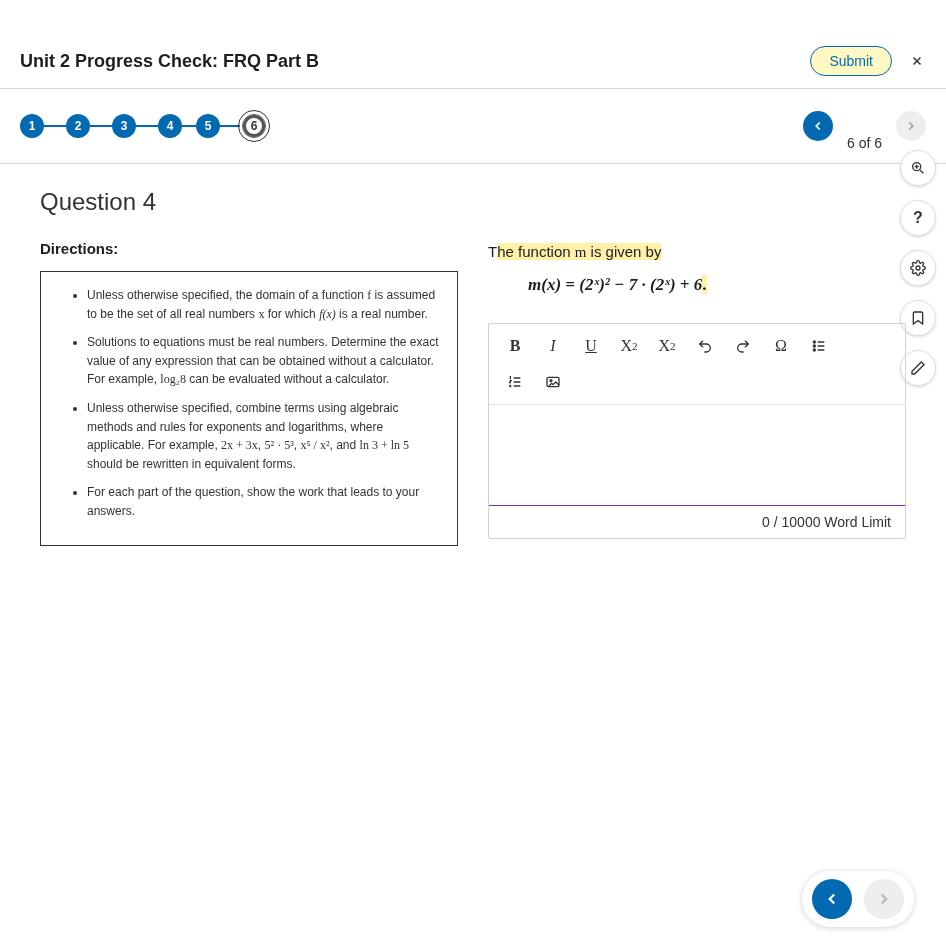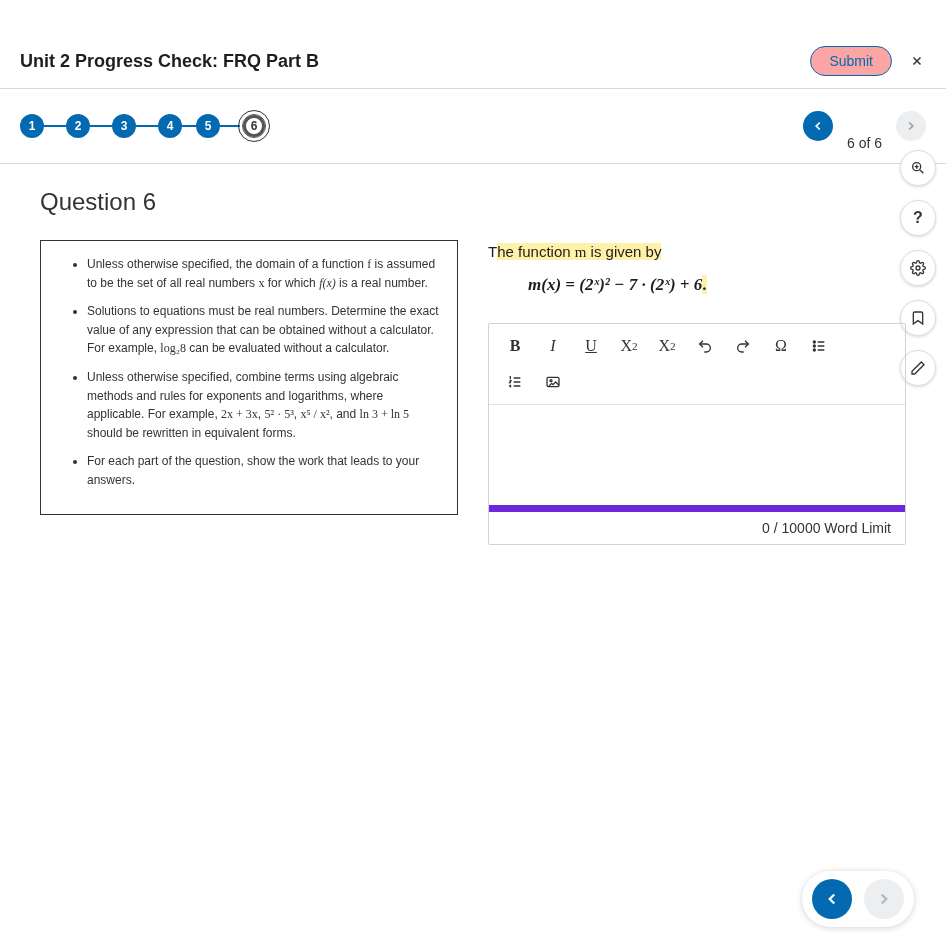--- a/index.html
+++ b/index.html
@@ -13,21 +13,21 @@
     --shadow:0 1px 3px rgba(0,0,0,.15);
     font-family: "Helvetica Neue", Arial, sans-serif;
   }
   *{box-sizing:border-box;}
   body{margin:0;background:#fff;color:var(--text);width:946px;height:949px;position:relative;}
 
   
   .topbar{display:flex;align-items:center;justify-content:space-between;padding:10px 20px 12px 20px;border-bottom:1px solid var(--border);margin-top:36px;}
   .topbar-title{font-weight:700;font-size:18px;}
   .topbar-right{display:flex;align-items:center;gap:16px;}
-  .submit-btn{border:1.5px solid var(--blue);color:var(--blue);background:#fca5a5;border-radius:18px;height:30px;padding:0 18px;font-size:14px;cursor:pointer;}
+  .submit-btn{border:1.5px solid var(--blue);color:var(--blue);background:#fef9c3;border-radius:18px;height:30px;padding:0 18px;font-size:14px;cursor:pointer;}
   .close-btn{width:18px;height:18px;display:flex;align-items:center;justify-content:center;cursor:pointer;color:#333;}
   .close-btn svg{width:14px;height:14px;}
 
   
   .navrow{display:flex;align-items:center;justify-content:space-between;padding:12px 20px;border-bottom:1px solid var(--border);}
   .steps{display:flex;align-items:center;}
   .step{width:24px;height:24px;border-radius:50%;background:var(--blue);color:#fff;font-size:12px;font-weight:700;display:flex;align-items:center;justify-content:center;cursor:pointer;}
   .step.current{background:#fff;color:#333;border:1px solid #555;box-shadow:0 0 0 2px #fff,0 0 0 3px #555 inset; position:relative;}
   .step.current::before{content:"";position:absolute;inset:-5px;border:1.5px solid #333;border-radius:50%;}
   .step-gap{width:22px;height:2px;background:var(--blue);}
@@ -57,21 +57,21 @@
 
   
   .editor{border:1px solid #cfd2d6;border-radius:2px;margin-top:12px;display:flex;flex-direction:column;}
   .toolbar{display:flex;flex-wrap:wrap;align-items:center;border-bottom:1px solid #e2e4e7;padding:6px 8px;gap:2px;}
   .tb-btn{width:36px;height:32px;display:flex;align-items:center;justify-content:center;font-family:"Times New Roman",serif;font-size:16px;color:#333;cursor:pointer;border-radius:3px;}
   .tb-btn.bold{font-weight:700;}
   .tb-btn.italic{font-style:italic;}
   .tb-btn.under{text-decoration:underline;}
   .tb-btn svg{width:16px;height:16px;}
   .editor-area{min-height:100px;padding:6px 10px;font-size:14px;line-height:1.5;}
-  .editor-footer{border-top:7px solid #6d28d9;padding:8px 14px;text-align:right;font-size:14px;color:#333;}
+  .editor-footer{border-top:1px solid #6d28d9;padding:8px 14px;text-align:right;font-size:14px;color:#333;}
 
   
   .rail{position:absolute;right:10px;top:150px;display:flex;flex-direction:column;gap:14px;}
   .rail-btn{width:36px;height:36px;border-radius:50%;border:1px solid #dcdfe3;display:flex;align-items:center;justify-content:center;box-shadow:var(--shadow);cursor:pointer;background:#fff;color:#333;font-weight:700;font-size:16px;}
   .rail-btn svg{width:16px;height:16px;}
 
   
   .bottom-nav{position:absolute;right:32px;bottom:22px;display:flex;gap:12px;background:#fff;border-radius:30px;box-shadow:0 1px 6px rgba(0,0,0,.18);padding:8px 10px;}
   .bn-btn{width:40px;height:40px;border-radius:50%;display:flex;align-items:center;justify-content:center;cursor:pointer;}
   .bn-btn.active{background:var(--blue);color:#fff;}
@@ -143,25 +143,26 @@
       </svg>
   </div>
   <div class="rail-btn">
     <svg viewBox="0 0 24 24" fill="none" stroke="currentColor" stroke-width="2">
         <path d="M17 3l4 4L7 21H3v-4L17 3z"></path>
       </svg>
   </div>
 </div>
 
 <div class="page">
-  <div class="question-title">Question 6</div>
+  <div class="question-title">Question 4</div>
 
   <div class="two-col">
 
     <div class="col">
+      <div class="section-head">Directions:</div>
       <div class="dir-box">
         <ul>
           <li>
             <span>Unless otherwise specified, the domain of a function </span><span class="serif">f</span><span> is assumed to be the set of all real numbers </span><span class="serif">x</span><span> for which </span><span class="serif mvar" style="font-style:italic;">f(x)</span><span> is a real number.</span>
           </li>
           <li>
             <span>Solutions to equations must be real numbers. Determine the exact value of any expression that can be obtained without a calculator. For example, </span><span class="serif">log₂8</span><span> can be evaluated without a calculator.</span>
           </li>
           <li>
             <span>Unless otherwise specified, combine terms using algebraic methods and rules for exponents and logarithms, where applicable. For example, </span><span class="serif">2x + 3x</span><span>, </span><span class="serif">5² · 5³</span><span>, </span><span class="serif">x⁵ / x²</span><span>, and </span><span class="serif">ln 3 + ln 5</span><span> should be rewritten in equivalent forms.</span>

